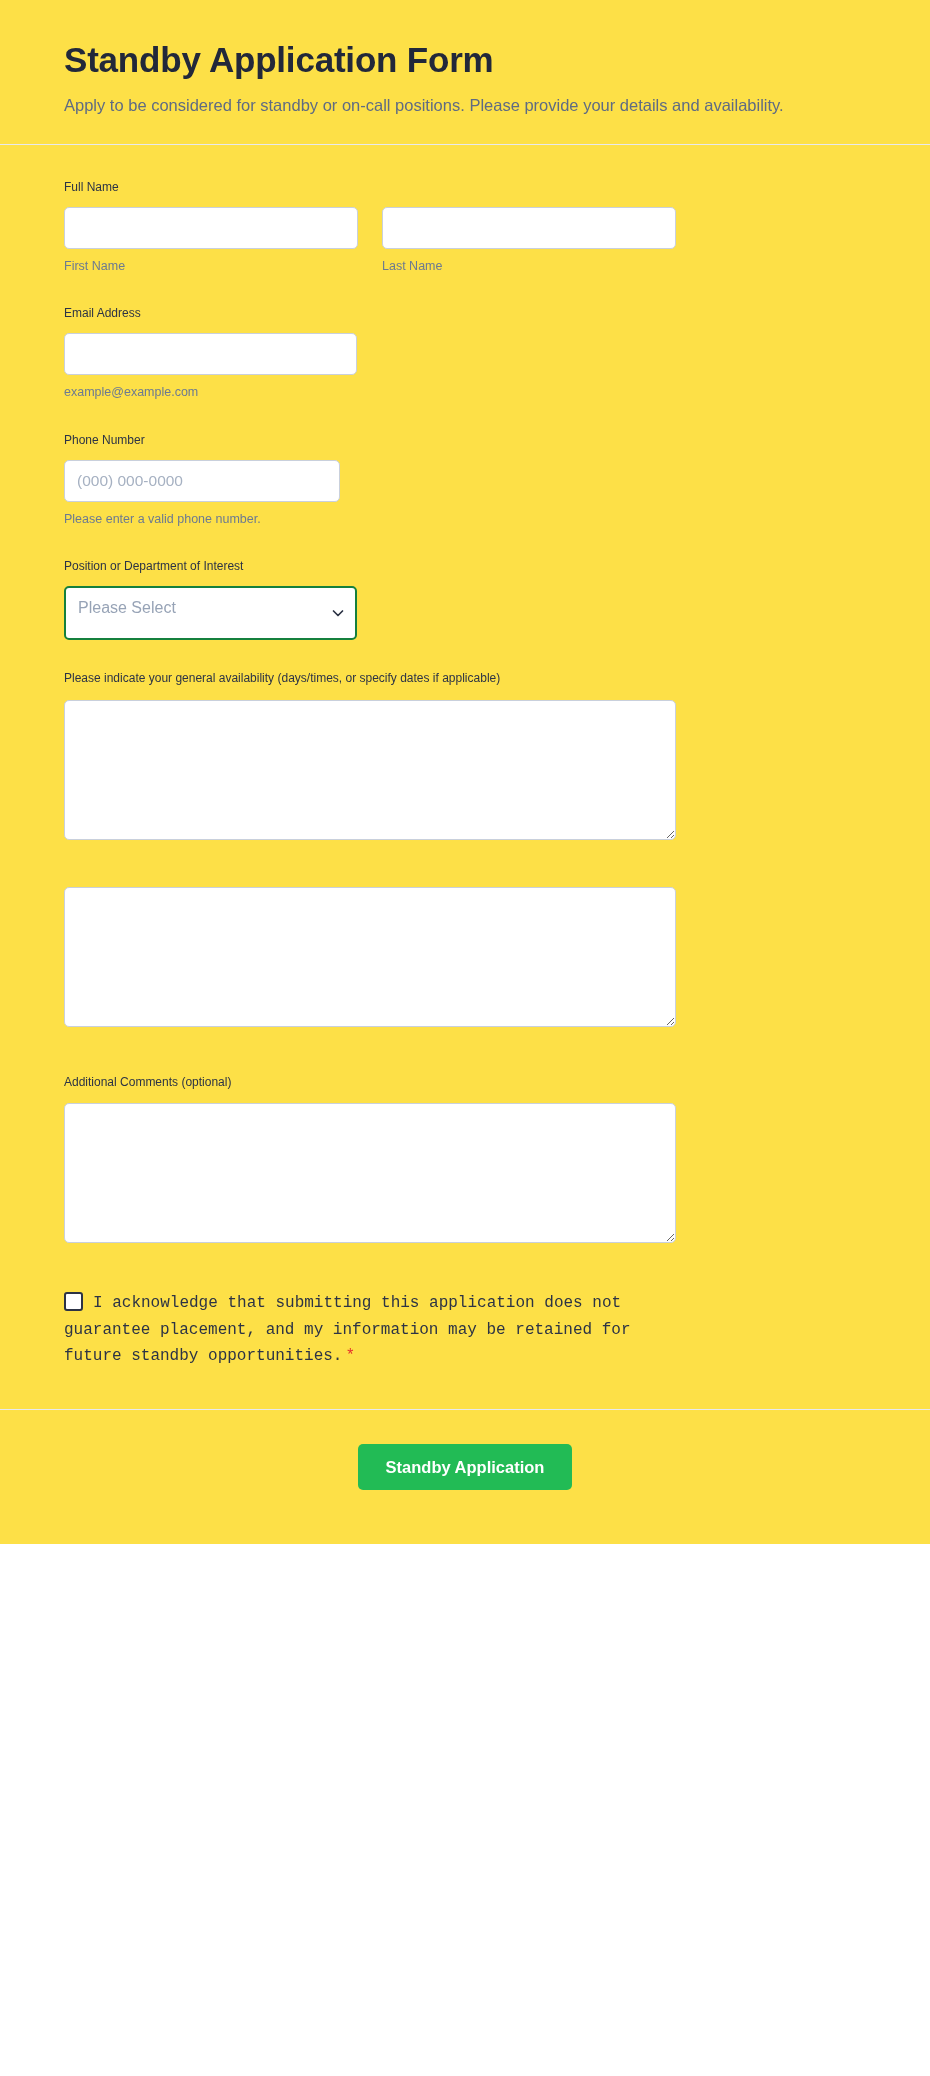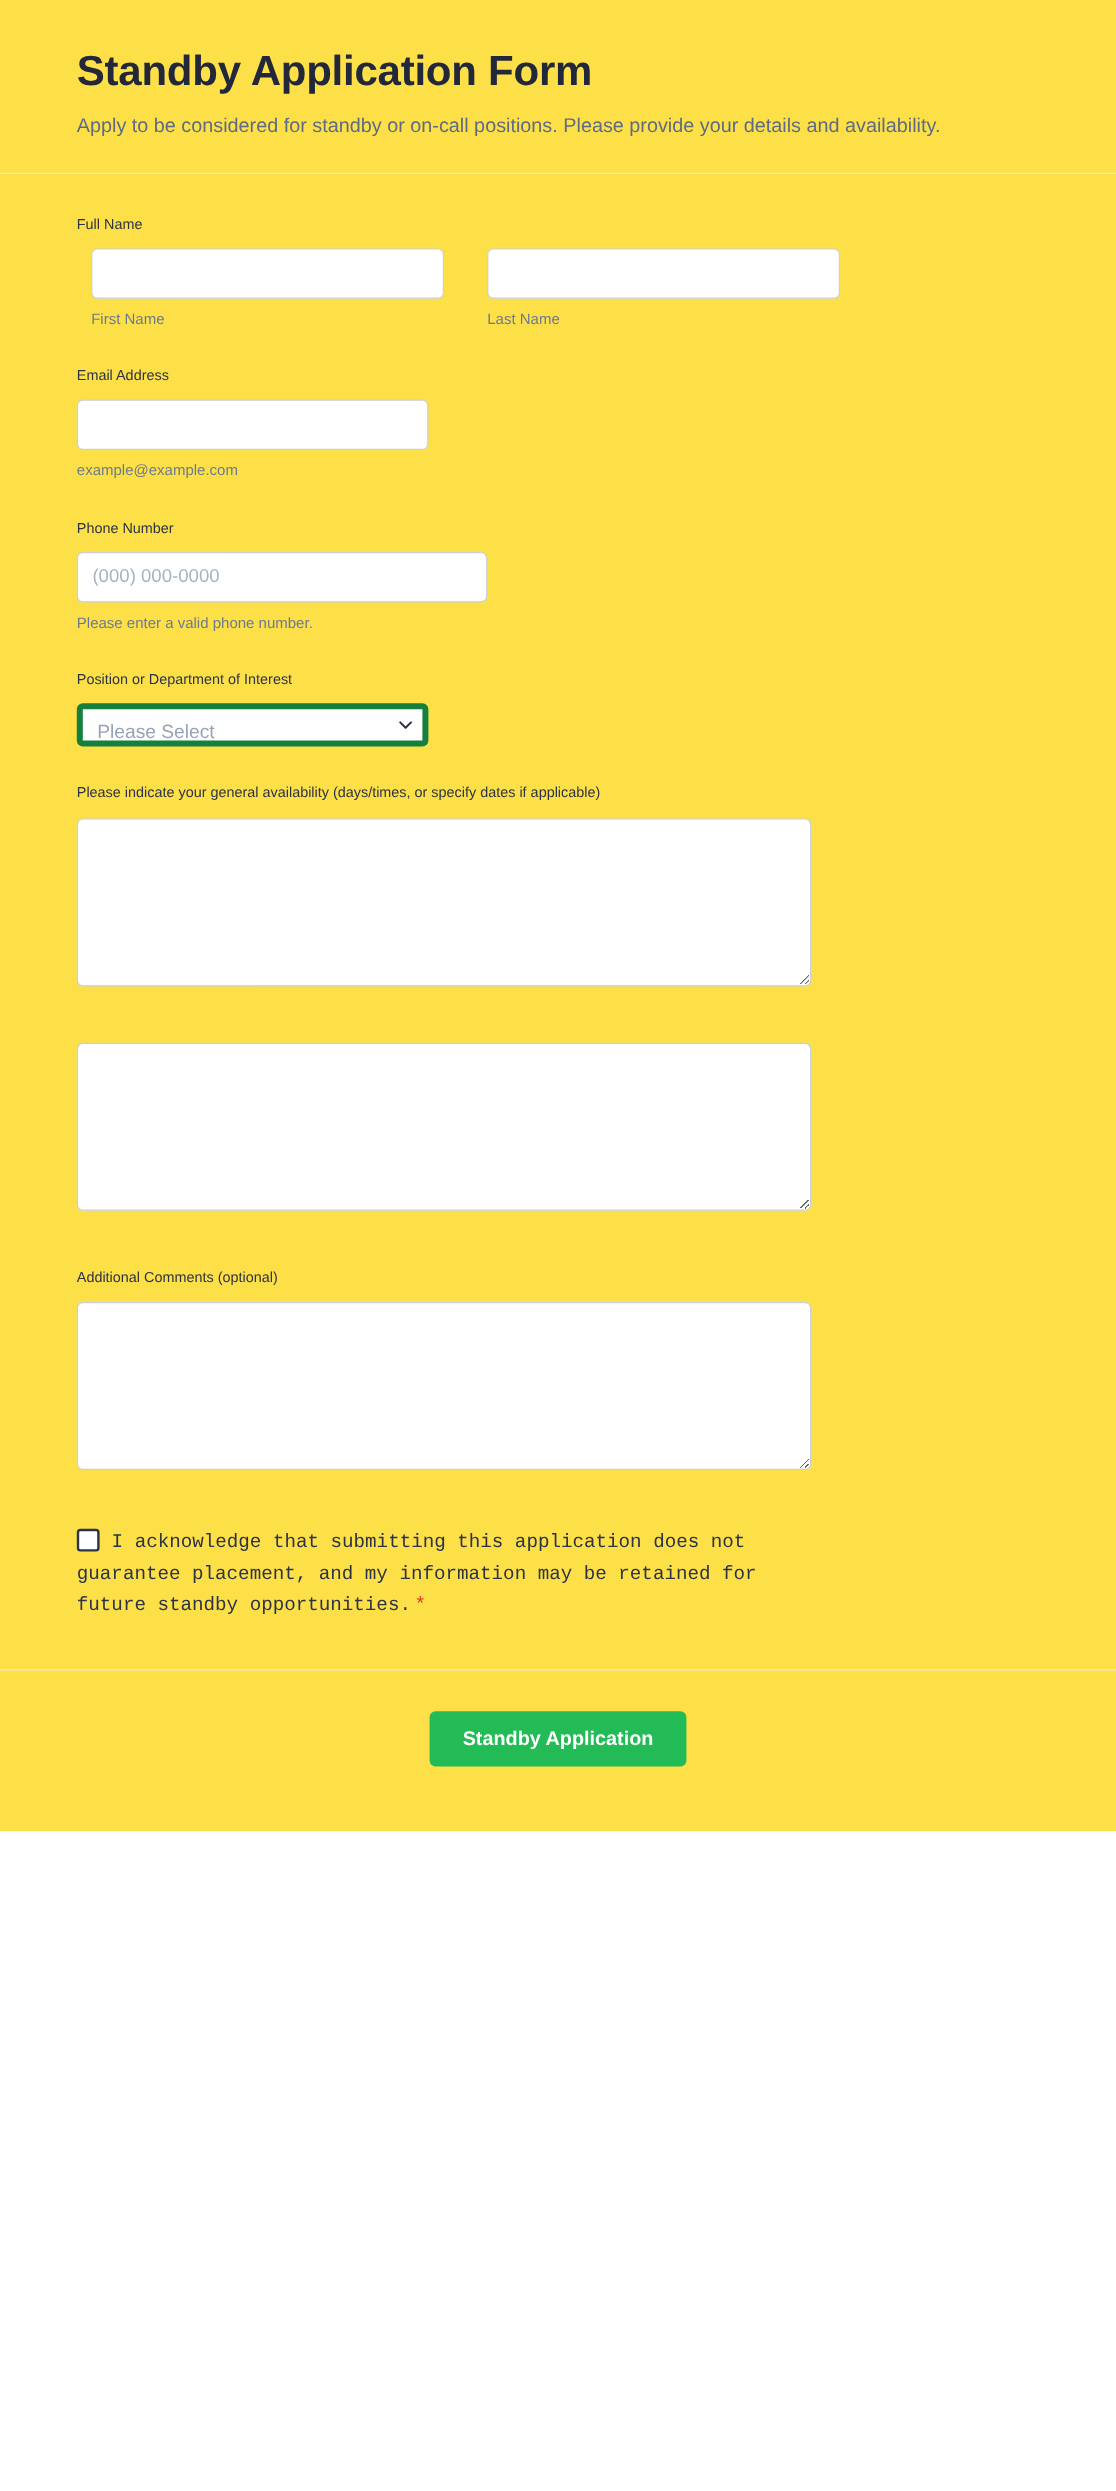--- a/index.html
+++ b/index.html
@@ -106,37 +106,36 @@
     color: #a6b1c2;
   }
 
   .name-row {
     display: flex;
     gap: 24px;
   }
   .name-col {
     width: 294px;
     flex: 0 0 294px;
-    margin-left: 12px;
   }
   .name-col .text-input { width: 294px; }
 
   .w-email  { width: 293px; }
-  .w-phone  { width: 342px; padding-left: 12px; }
+  .w-phone  { width: 276px; padding-left: 12px; }
 
   
   .select-wrap {
     position: relative;
     width: 293px;
   }
   .select-input {
     display: block;
     width: 100%;
-    height: 36px;
-    border: 5px solid #15803d;
+    height: 54px;
+    border: 2px solid #15803d;
     border-radius: 5px;
     background: #ffffff;
     font-family: "Liberation Sans", sans-serif;
     font-size: 16px;
     color: #97a3b6;
     padding: 0 34px 13px 12px;
     line-height: 40px;
     cursor: pointer;
     white-space: nowrap;
     overflow: hidden;

